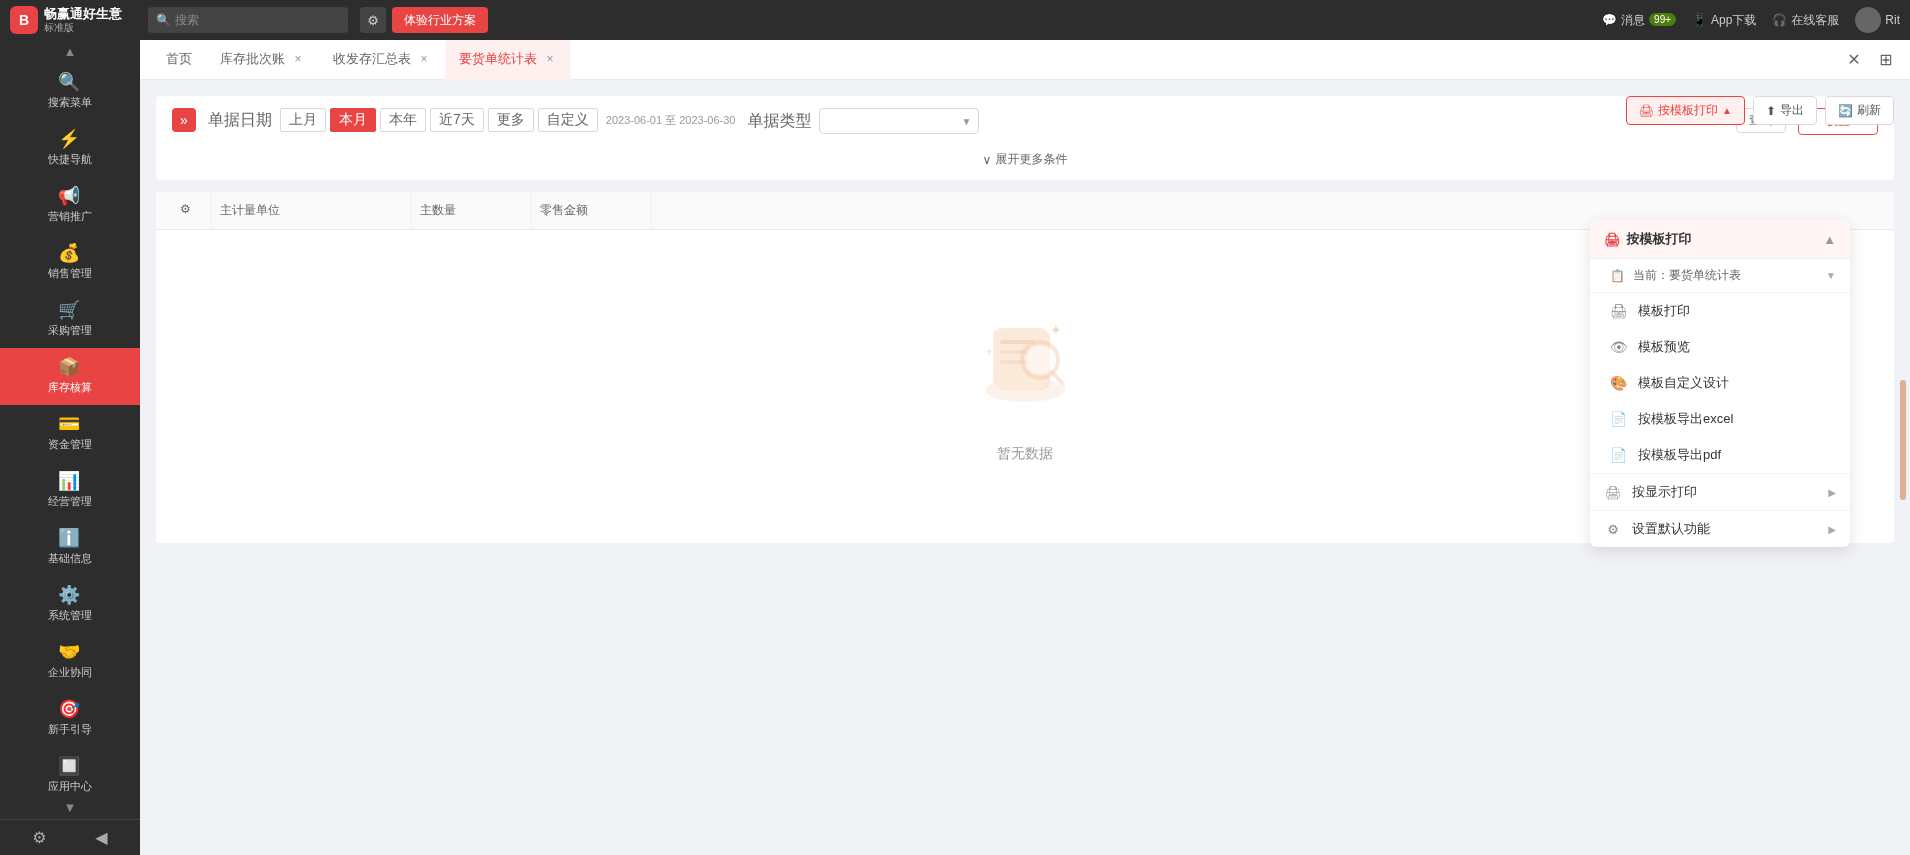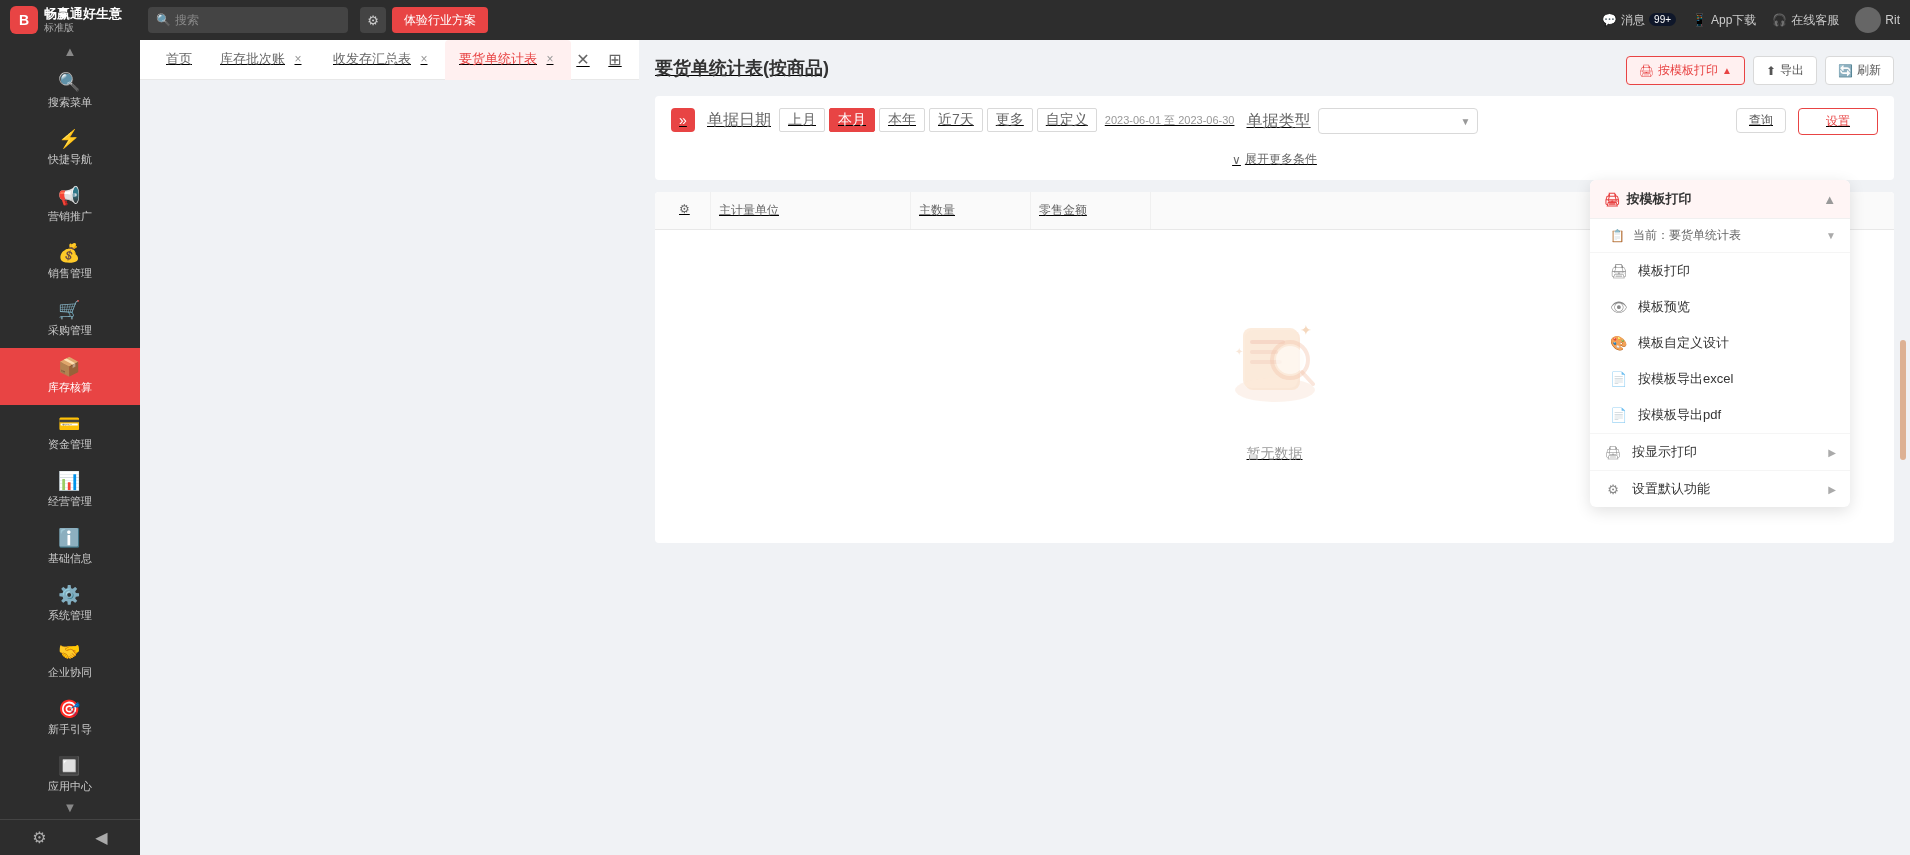--- a/index.html
+++ b/index.html
@@ -86,21 +86,21 @@
       font-size: 12px;
     }
     .top-bar-right-item {
       display: flex;
       align-items: center;
       gap: 4px;
       cursor: pointer;
       color: #ccc;
     }
     .badge {
-      background: #0f172a;
+      background: #4d7c0f;
       color: white;
       border-radius: 8px;
       padding: 1px 5px;
       font-size: 10px;
       position: relative;
       top: -1px;
     }
     .avatar-circle {
       width: 26px;
       height: 26px;
@@ -168,24 +168,23 @@
       justify-content: center;
       padding: 4px;
       cursor: pointer;
       color: #888;
     }
 
     
     .content-area {
       flex: 1;
       display: flex;
-      flex-direction: row;
+      flex-direction: column;
       overflow: hidden;
       background: #f0f2f5;
-      text-decoration: underline;
     }
 
     
     .tab-bar {
       height: 40px;
       background: white;
       display: flex;
       align-items: center;
       border-bottom: 1px solid #e8e8e8;
       padding: 0 12px;
@@ -544,21 +543,20 @@
         <span>要货单统计表</span>
         <span class="tab-close">×</span>
       </div>
       <div class="tab-bar-right">
         <div class="tab-bar-btn">✕</div>
         <div class="tab-bar-btn">⊞</div>
       </div>
     </div>
 
     <div class="page-content">
-      <div class="page-title">要货单统计表(按商品)</div>
 
       <div style="position:absolute; top:16px; right:16px; display:flex; align-items:center; gap:8px;">
         <div style="display:flex; align-items:center; gap:4px; padding:5px 12px; border:1px solid #d9d9d9; border-radius:4px; cursor:pointer; font-size:12px; color:#555; background:white; background:#fff0f0; border-color:#e84444; color:#e84444;">
           <span>🖨</span>
           <span>按模板打印</span>
           <span style="font-size:10px;">▲</span>
         </div>
         <div style="display:flex; align-items:center; gap:4px; padding:5px 12px; border:1px solid #d9d9d9; border-radius:4px; cursor:pointer; font-size:12px; color:#555; background:white;">
           <span>⬆</span>
           <span>导出</span>

